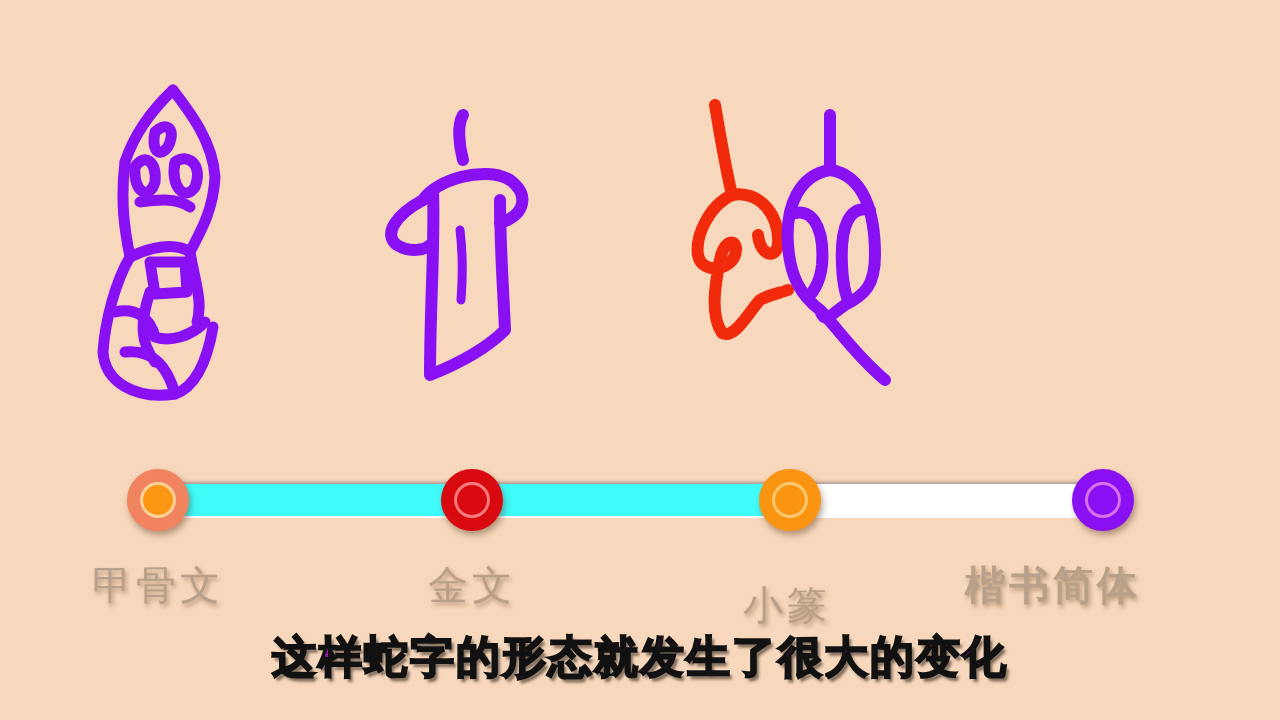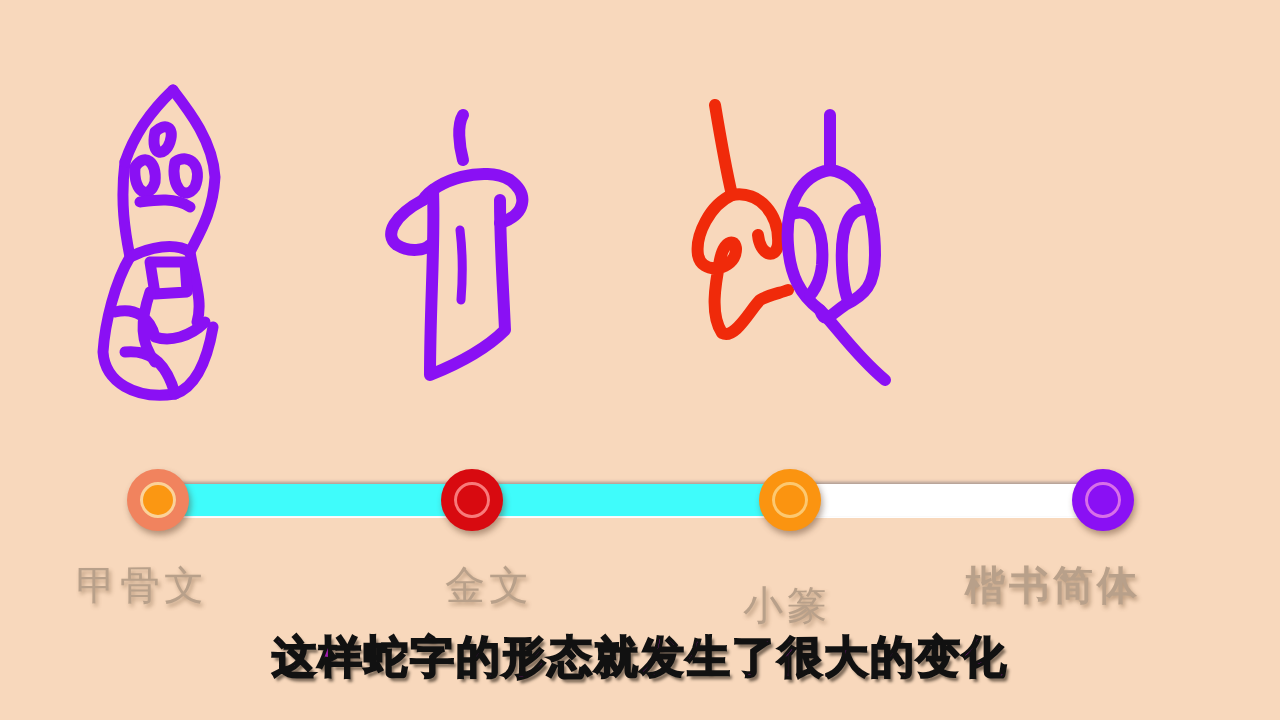--- a/index.html
+++ b/index.html
@@ -63,18 +63,18 @@
 <div class="node" style="left:441px;background:#d80a10;">
   <div class="ring" style="background:#d80a10;border-color:#f87a7a;"></div>
 </div>
 <div class="node" style="left:759px;background:#fb9410;">
   <div class="ring" style="background:#fb9410;border-color:#fcc870;"></div>
 </div>
 <div class="node" style="left:1072px;background:#8a10f4;">
   <div class="ring" style="background:#8a10f4;border-color:#d870e8;"></div>
 </div>
 
-<div class="label" style="left:76px;">甲骨文</div>
-<div class="label" style="left:445px;">金文</div>
+<div class="label" style="left:92px;">甲骨文</div>
+<div class="label" style="left:428px;">金文</div>
 <div class="label" style="left:743px;margin-top:20px;">小篆</div>
 <div class="label" style="left:965px;font-weight:bold;">楷书简体</div>
 
 <div class="subtitle">这样蛇字的形态就发生了很大的变化</div>
 
 </body></html>

